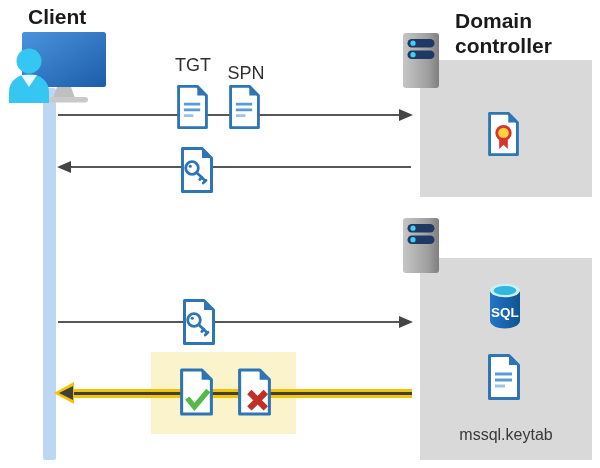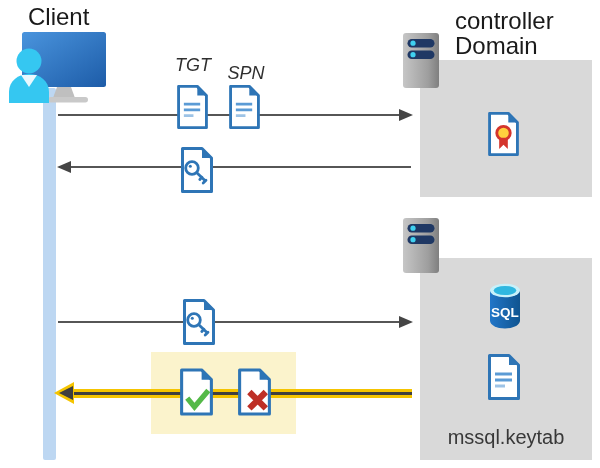--- a/index.html
+++ b/index.html
@@ -1,34 +1,34 @@
 <!DOCTYPE html>
 <html><head>
 <meta charset="utf-8">
 <style>
   html,body{margin:0;padding:0;background:#fff;}
   .canvas{
     position:relative;width:600px;height:468px;background:#fff;overflow:hidden;
     font-family:"Liberation Sans","DejaVu Sans",sans-serif;color:#1a1a1a;
   }
   .abs{position:absolute;}
-  .heading{font-weight:400;font-size:24px;line-height:25px;color:#1a1a1a;}
-  .small-label{font-size:18px;color:#2f2f2f;font-style:italic;}
+  .heading{font-weight:700;font-size:21px;line-height:25px;color:#1a1a1a;}
+  .small-label{font-size:18px;color:#2f2f2f;}
   .gray-box{background:#d9d9d9;z-index:0;}
   .timeline{background:#bdd7f2;border-radius:2px;z-index:0;}
   .hline{height:2px;background:#565656;z-index:1;}
   .arrow-right{width:0;height:0;border-top:6px solid transparent;border-bottom:6px solid transparent;border-left:14px solid #454545;z-index:1;}
   .arrow-left{width:0;height:0;border-top:6px solid transparent;border-bottom:6px solid transparent;border-right:14px solid #454545;z-index:1;}
   .yellow-box{background:#fbf3cc;z-index:1;}
   .yellow-line{height:9px;z-index:2;background:linear-gradient(to bottom,#f5c400 0 3px,#3f3f3f 3px 6px,#f5c400 6px 9px);}
   .yellow-head-outer{width:0;height:0;border-top:11px solid transparent;border-bottom:11px solid transparent;border-right:20px solid #f5c400;z-index:2;}
   .yellow-head-inner{width:0;height:0;border-top:7px solid transparent;border-bottom:7px solid transparent;border-right:14px solid #3f3f3f;z-index:3;}
   .icon{z-index:3;}
   .center{text-align:center;}
-  .keytab-label{font-size:20px;color:#383838;z-index:1;}
+  .keytab-label{font-size:16px;color:#383838;z-index:1;}
   .result-label{font-size:21px;color:#3a3a3a;z-index:1;}
 </style>
 </head>
 <body>
 
 <svg width="0" height="0" style="position:absolute" aria-hidden="true">
   <defs>
     <symbol id="sym-doc" viewBox="0 0 38 50">
       <path d="M4.5 3.5 H24 L33.5 13 V46.5 H4.5 Z" fill="#ffffff" stroke="#2E75B6" stroke-width="3" stroke-linejoin="round"></path>
       <path d="M24 3.5 V13 H33.5 Z" fill="#2E75B6"></path>
@@ -76,22 +76,22 @@
 
   <div class="abs gray-box" style="left:420px;top:60px;width:172px;height:137px;"></div>
   <svg class="abs" style="left:402px;top:32px;z-index:2;" width="38" height="57" viewBox="0 0 38 57">
     <rect x="1" y="1" width="36" height="55" rx="3" fill="url(#gsrv)"></rect>
     <rect x="5.5" y="7" width="27" height="8.5" rx="4.25" fill="#1F3864"></rect>
     <circle cx="11" cy="11.2" r="2.6" fill="#3FD1F0"></circle>
     <rect x="5.5" y="18.5" width="27" height="8.5" rx="4.25" fill="#1F3864"></rect>
     <circle cx="11" cy="22.7" r="2.6" fill="#3FD1F0"></circle>
   </svg>
   <div class="abs heading" style="left:455px;top:8px;">
+    <div>Domain</div>
     <div>controller</div>
-    <div>Domain</div>
   </div>
   <svg class="abs icon" style="left:485px;top:110px;" width="37" height="48" viewBox="0 0 38 50">
     <use href="#sym-doc"></use>
     <circle cx="19" cy="24" r="7" fill="#FFD23E" stroke="#D4352C" stroke-width="3"></circle>
     <path d="M14.5 29 V40.5 L19 36.2 L23.5 40.5 V29 Z" fill="#D4352C"></path>
   </svg>
 
   <div class="abs gray-box" style="left:420px;top:258px;width:172px;height:202px;"></div>
   <svg class="abs" style="left:402px;top:217px;z-index:2;" width="38" height="57" viewBox="0 0 38 57">
     <rect x="1" y="1" width="36" height="55" rx="3" fill="url(#gsrv)"></rect>

